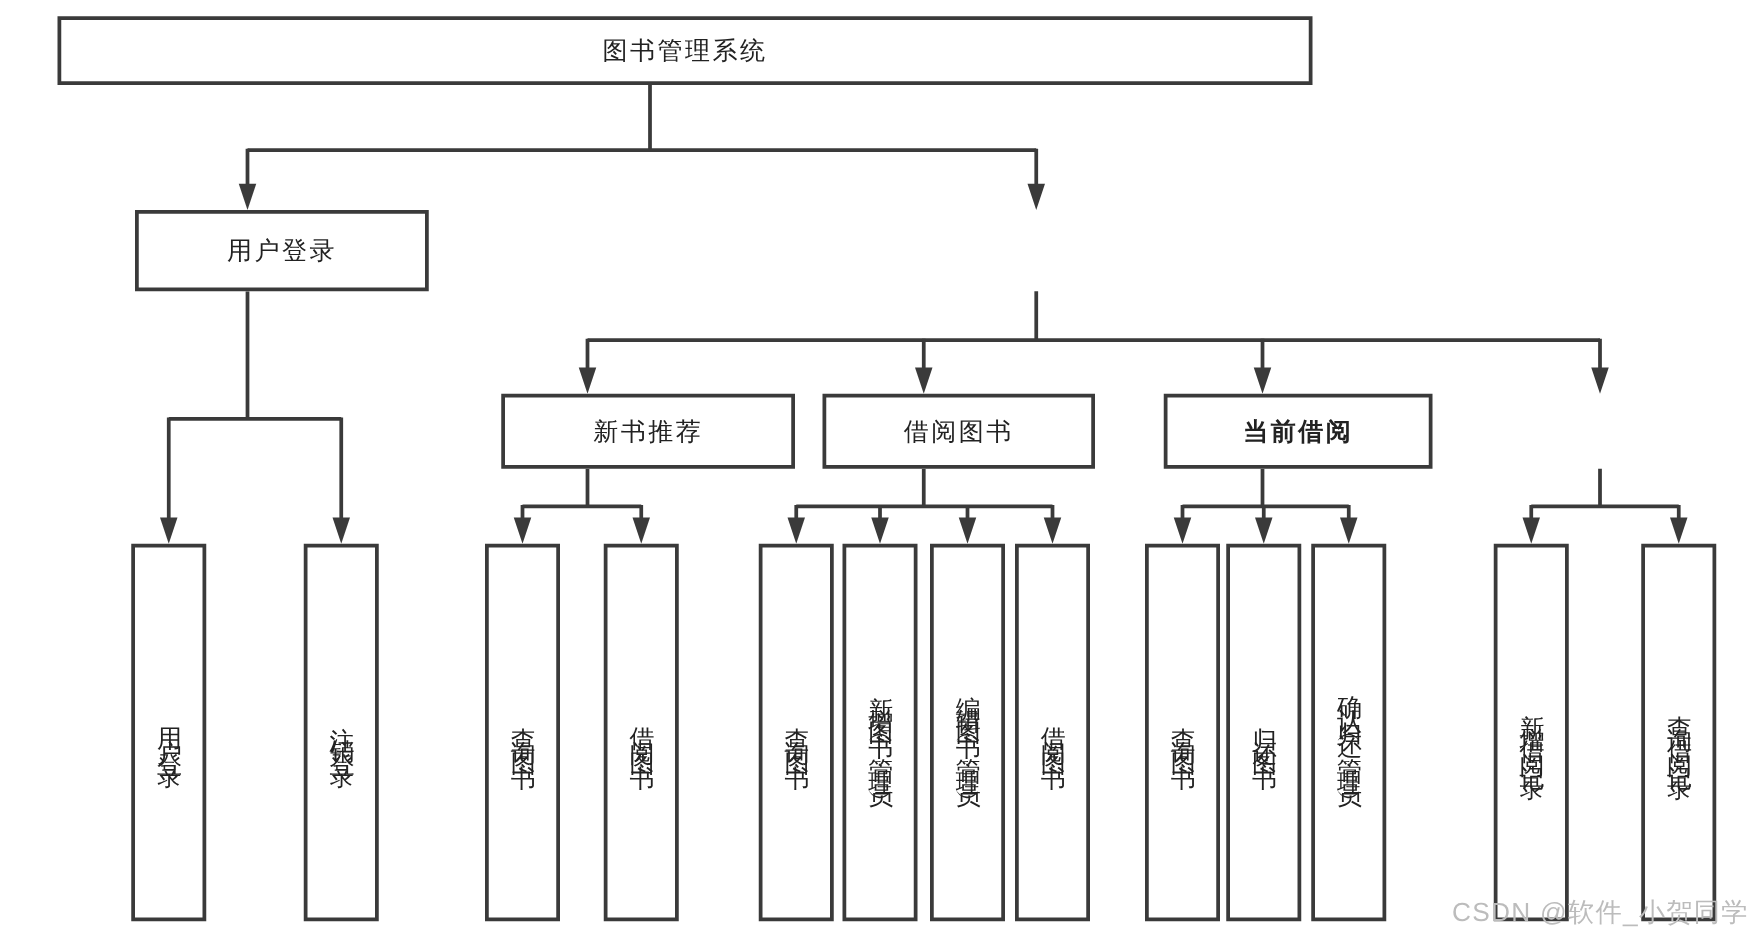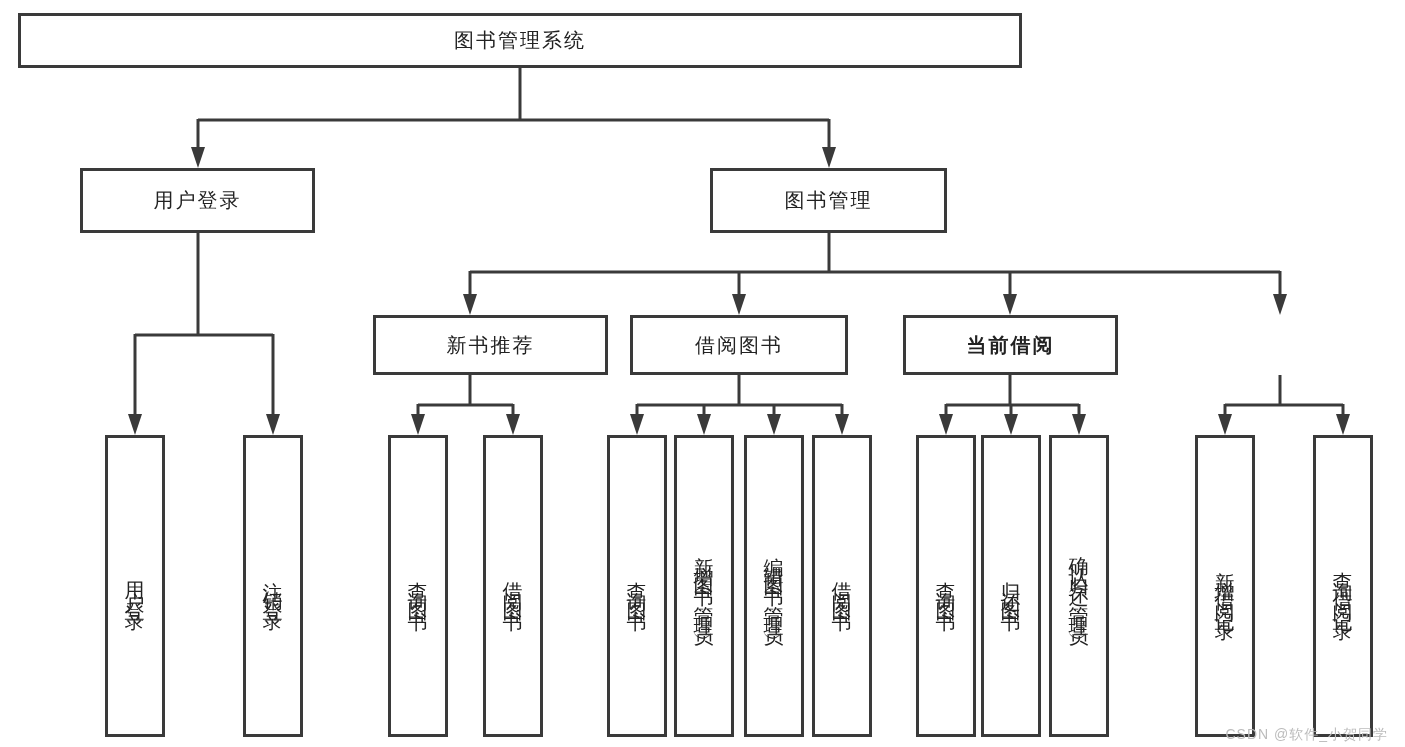--- a/index.html
+++ b/index.html
@@ -29,20 +29,21 @@
     box-sizing: border-box;
     display: flex;
     align-items: center;
     justify-content: center;
     color: #222222;
   }
   .hlabel {
     font-size: 20px;
     letter-spacing: 2px;
     white-space: nowrap;
+    margin-left: 28px;
   }
   .leaf span {
     writing-mode: vertical-rl;
     text-orientation: mixed;
     font-size: 20px;
     line-height: 1;
     letter-spacing: 10px;
     color: #222222;
   }
   
@@ -65,23 +66,23 @@
   .n-c2 { left: 674px; }
   .n-c3 { left: 744px; }
   .n-c4 { left: 812px; }
   .n-d1 { left: 916px; }
   .n-d2 { left: 981px; }
   .n-d3 { left: 1049px; }
   .n-e1 { left: 1195px; }
   .n-e2 { left: 1313px; }
   .watermark {
     position: absolute;
-    right: 17px;
+    right: 6px;
     bottom: 3px;
-    font-size: 14px;
+    font-size: 21px;
     color: #bcbcbc;
     letter-spacing: 1px;
     white-space: nowrap;
   }
 </style>
 </head>
 <body>
 
 <div class="canvas">
 
@@ -147,21 +148,20 @@
       <polygon points="1004,414 1018,414 1011,435"></polygon>
       <polygon points="1072,414 1086,414 1079,435"></polygon>
       <polygon points="1218,414 1232,414 1225,435"></polygon>
       <polygon points="1336,414 1350,414 1343,435"></polygon>
     </g>
   </svg>
 
   <div class="box n-root hlabel">图书管理系统</div>
 
   <div class="box n-l2a hlabel">用户登录</div>
-  <div class="box n-l2b hlabel">图书管理</div>
 
   <div class="box n-l3a hlabel">新书推荐</div>
   <div class="box n-l3b hlabel">借阅图书</div>
   <div class="box n-l3c hlabel">当前借阅</div>
 
   <div class="box leaf n-a1">
     <span>用户登录</span>
   </div>
   <div class="box leaf n-a2">
     <span>注销登录</span>

